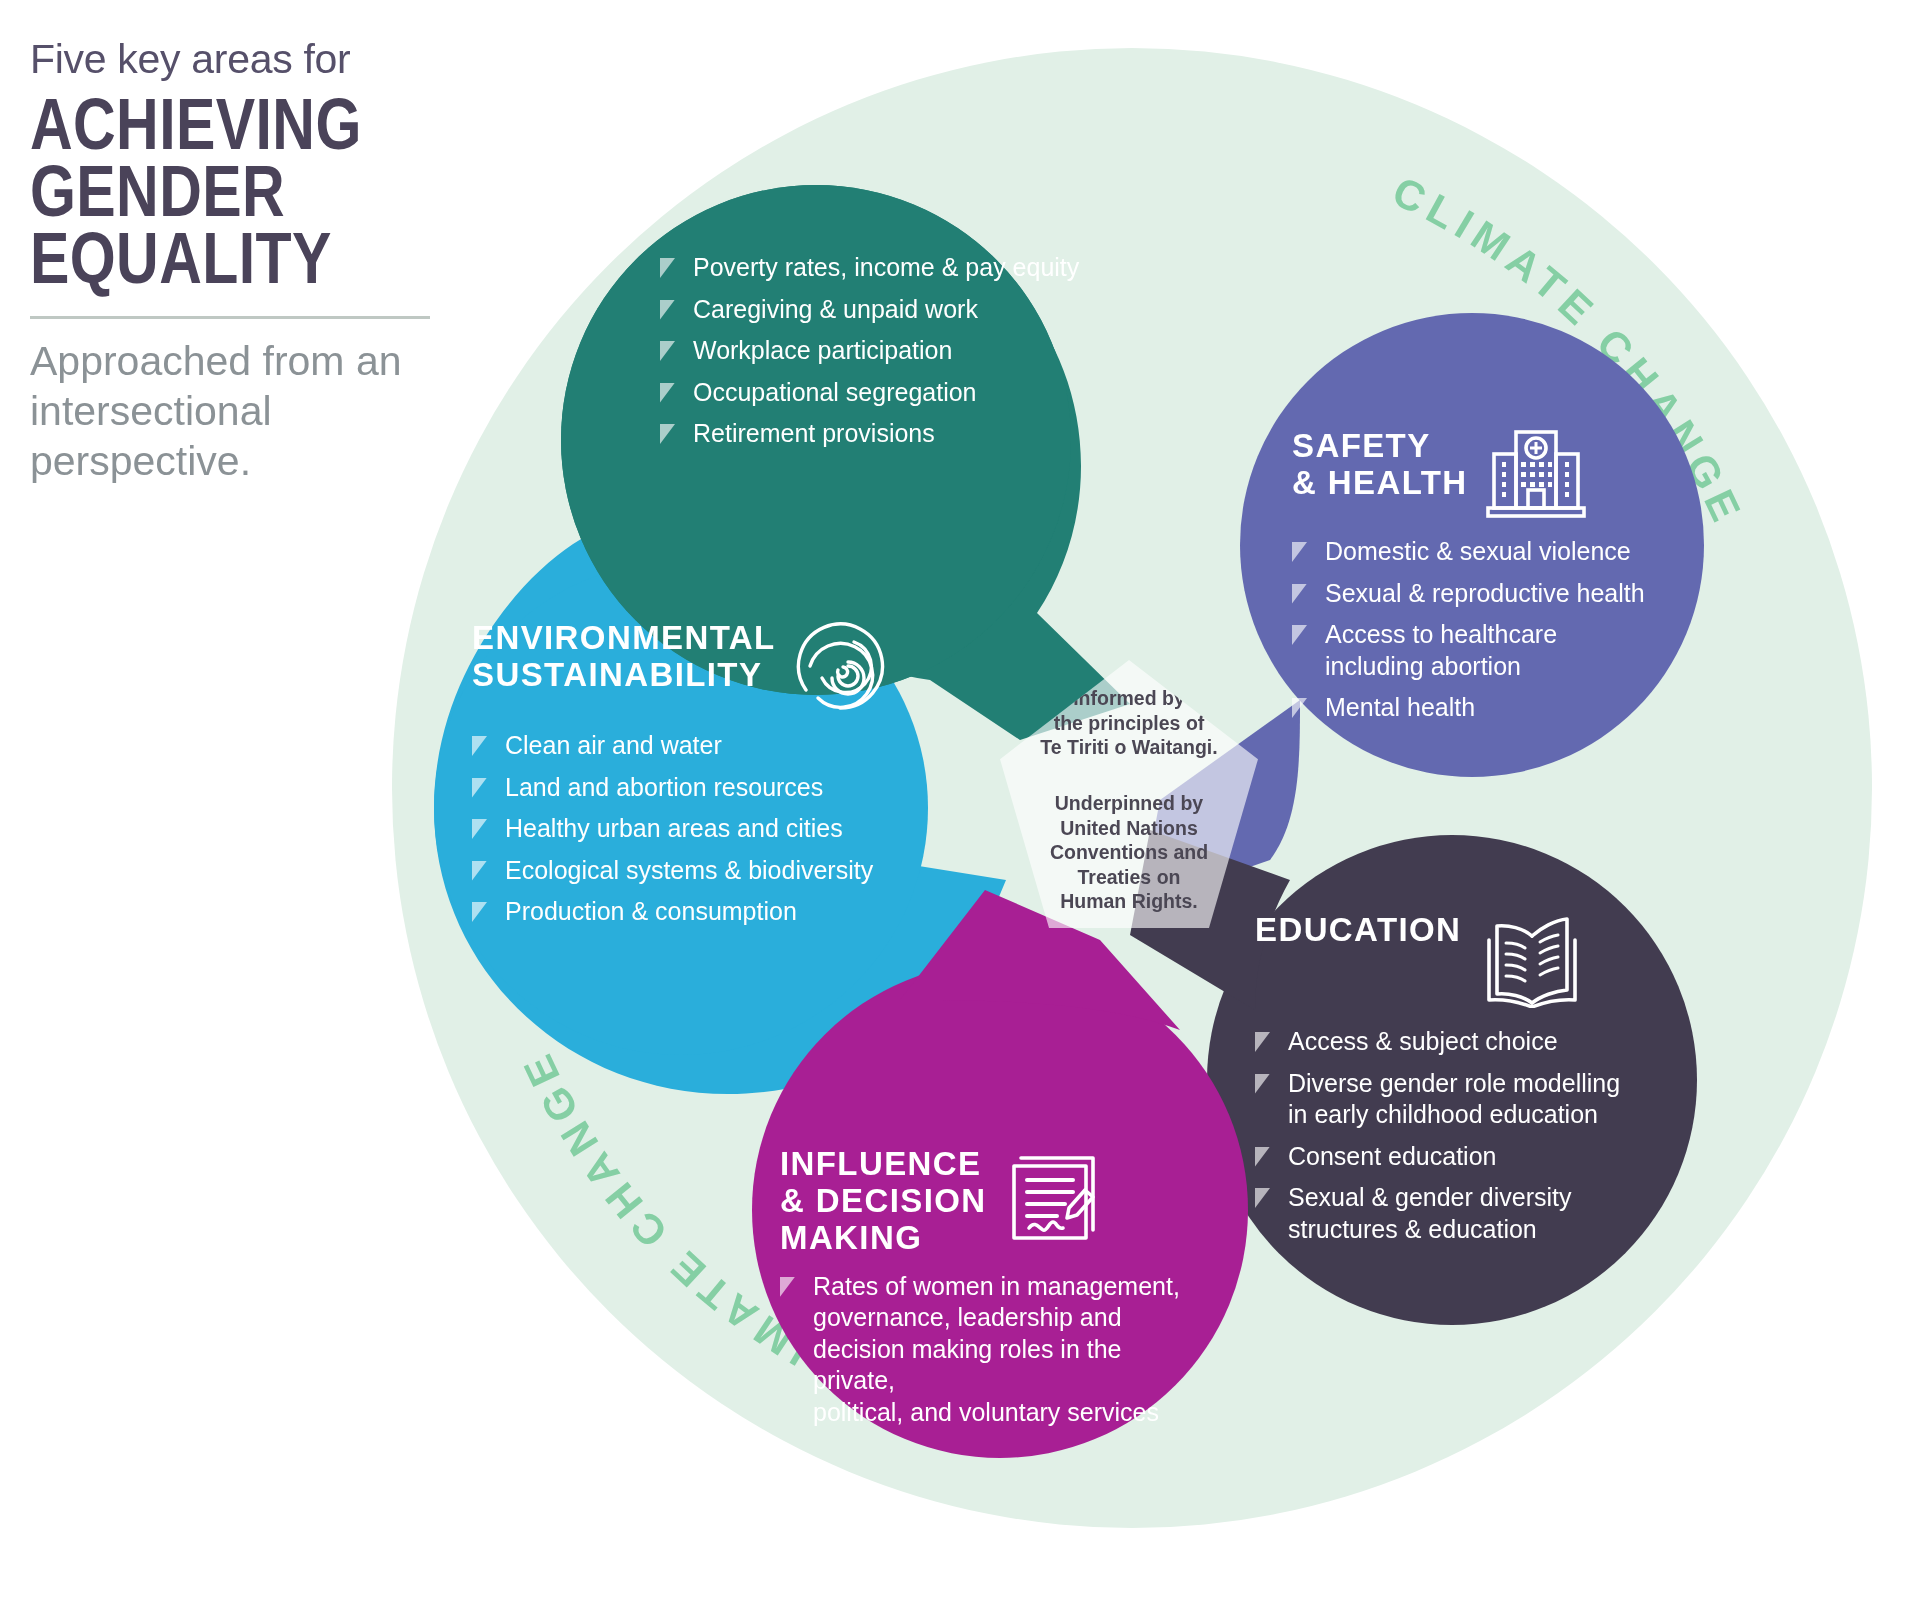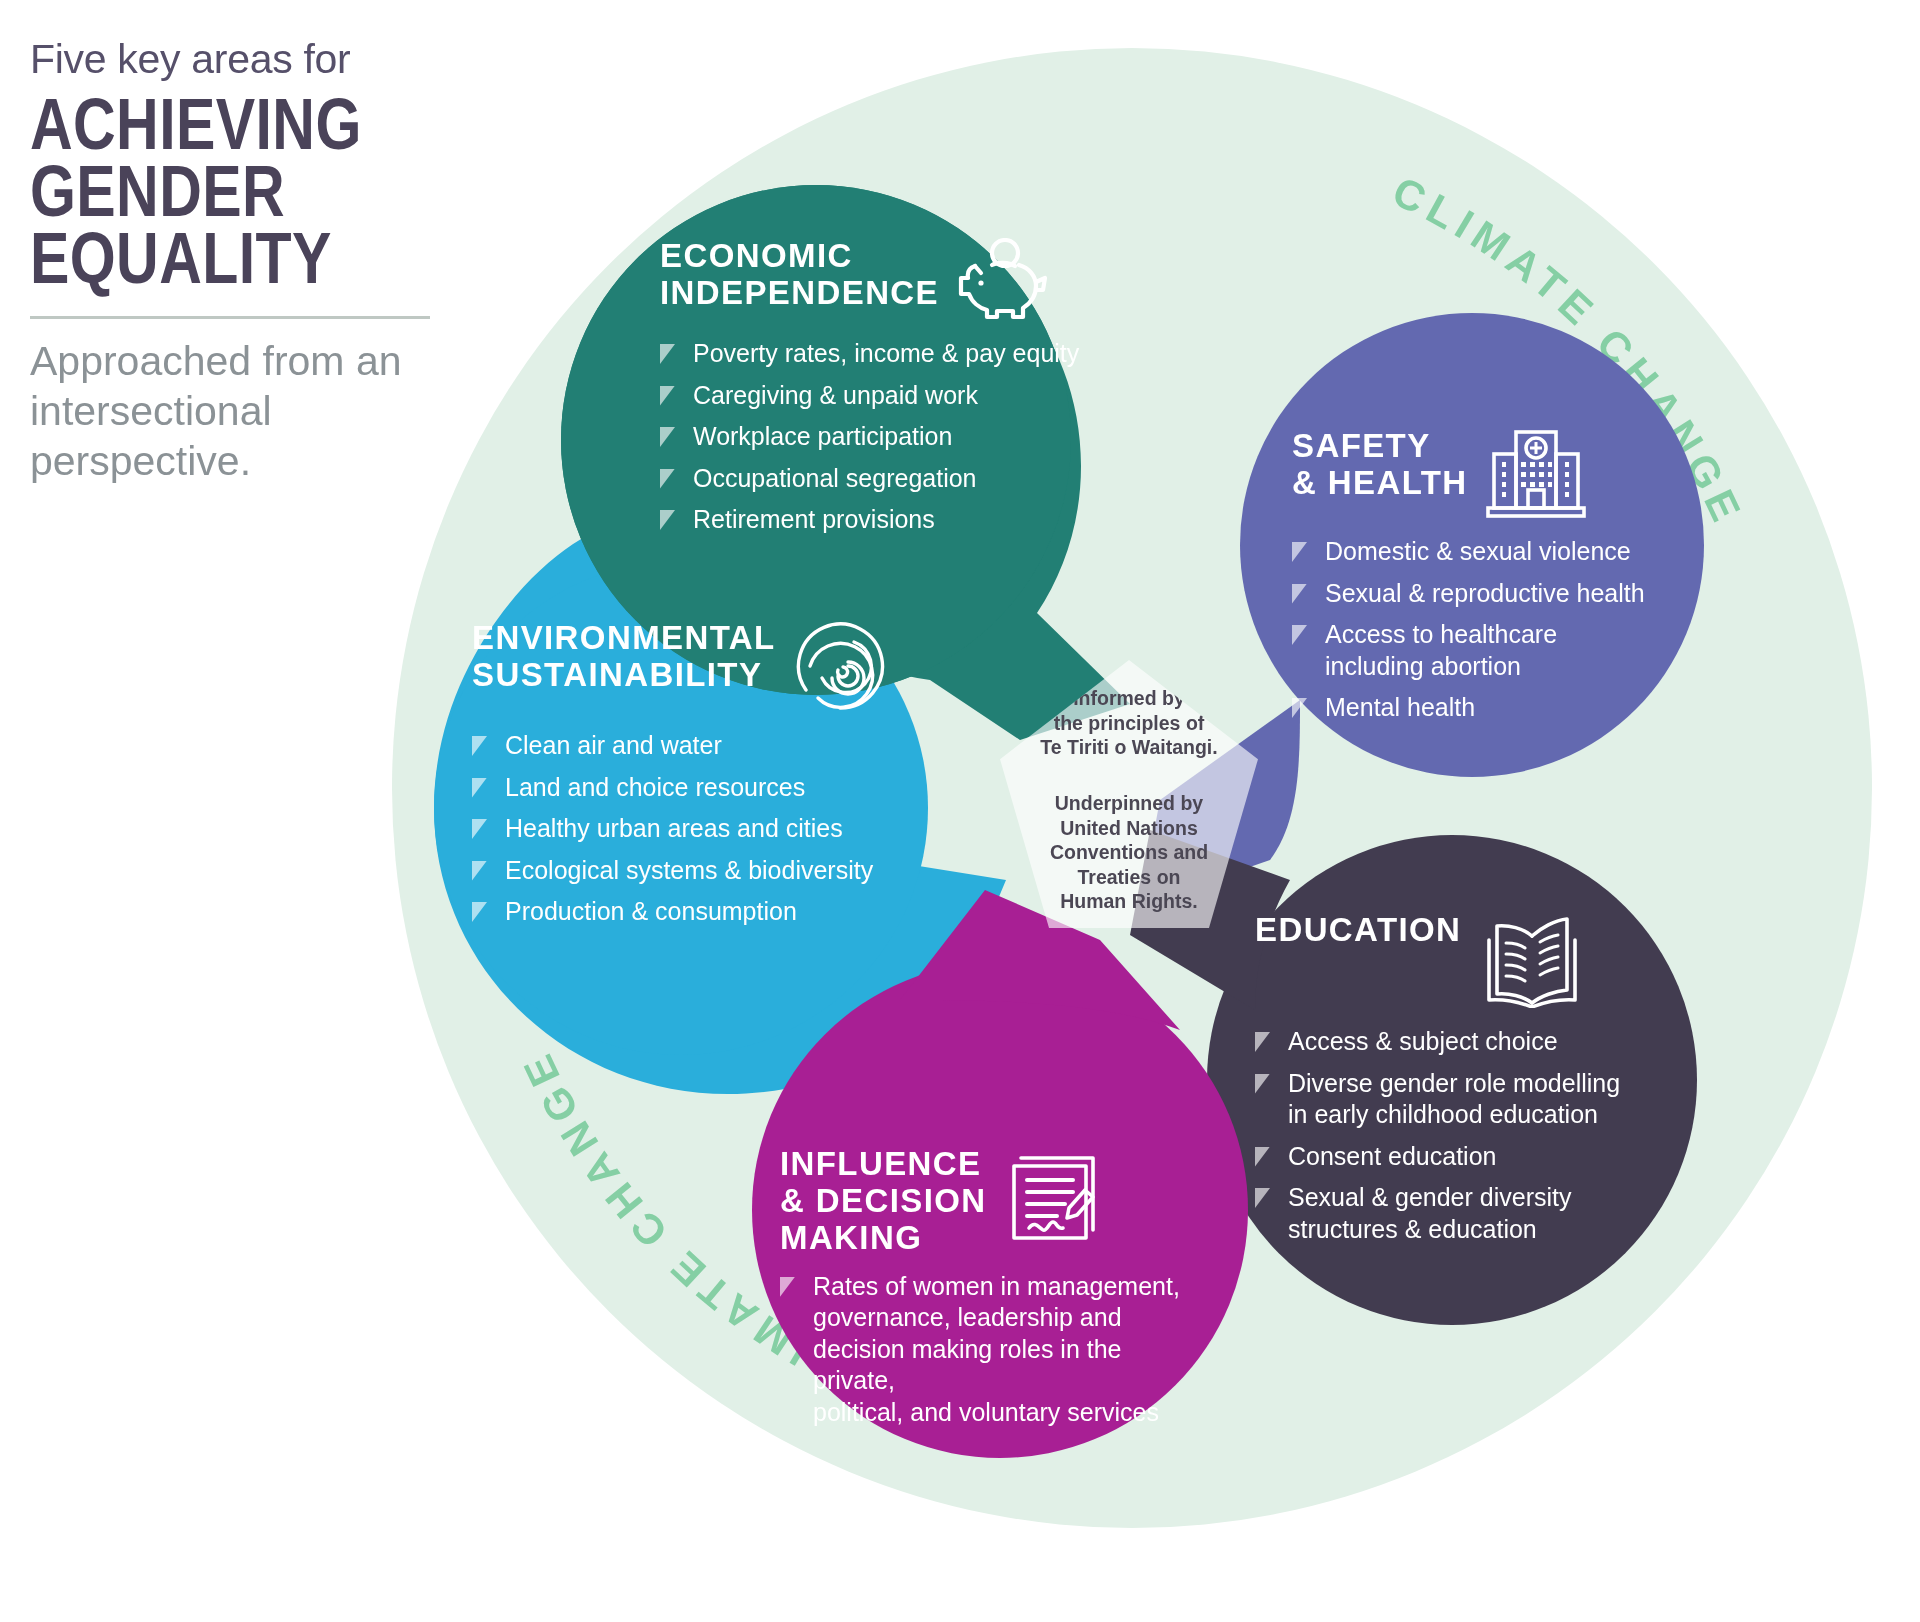--- a/index.html
+++ b/index.html
@@ -228,34 +228,20 @@
     <path fill="#423c50" d="M 1290,880 L 1150,830 L 1130,935 L 1255,1010 C 1255,960 1270,915 1290,880 Z"></path>
 
     <circle cx="1000" cy="1210" r="248" fill="#a81f94"></circle>
     <path fill="#a81f94" d="M 900,1000 L 985,890 L 1100,940 L 1180,1030 C 1100,1000 980,1000 900,1000 Z"></path>
 
     <circle cx="816" cy="440" r="255" fill="#227f74"></circle>
 
   </svg>
 
   <div class="section" id="sec-economic">
-    <div class="sec-head-row">
-      <div class="sec-head">ECONOMIC
-INDEPENDENCE</div>
-      <div class="sec-icon">
-        <svg width="92" height="82" viewBox="0 0 92 82" fill="none" stroke="#ffffff" stroke-width="4.2" stroke-linecap="round" stroke-linejoin="round">
-          <circle cx="48" cy="15" r="13"></circle>
-          <path d="M35 27 C40 24 52 24 58 28"></path>
-          <path d="M18 28 C12 30 10 34 11 40 L4 40 L4 56 L12 56 C15 64 22 70 30 72 L30 79 L40 79 L40 73 L56 73 L56 79 L66 79 L66 70 C74 65 79 57 79 48 C79 38 72 30 62 27"></path>
-          <path d="M18 28 L24 35"></path>
-          <path d="M79 44 L88 40 L86 52 L79 52"></path>
-          <circle cx="24" cy="45" r="2.6" fill="#ffffff" stroke="none"></circle>
-        </svg>
-      </div>
-    </div>
     <div class="bullets">
       <div class="bullet">
         <span class="bullet-mark"></span>
         <span class="bullet-text">Poverty rates, income &amp; pay equity</span>
       </div>
       <div class="bullet">
         <span class="bullet-mark"></span>
         <span class="bullet-text">Caregiving &amp; unpaid work</span>
       </div>
       <div class="bullet">
@@ -347,21 +333,21 @@
         </svg>
       </div>
     </div>
     <div class="bullets">
       <div class="bullet">
         <span class="bullet-mark"></span>
         <span class="bullet-text">Clean air and water</span>
       </div>
       <div class="bullet">
         <span class="bullet-mark"></span>
-        <span class="bullet-text">Land and choice resources</span>
+        <span class="bullet-text">Land and abortion resources</span>
       </div>
       <div class="bullet">
         <span class="bullet-mark"></span>
         <span class="bullet-text">Healthy urban areas and cities</span>
       </div>
       <div class="bullet">
         <span class="bullet-mark"></span>
         <span class="bullet-text">Ecological systems &amp; biodiversity</span>
       </div>
       <div class="bullet">

